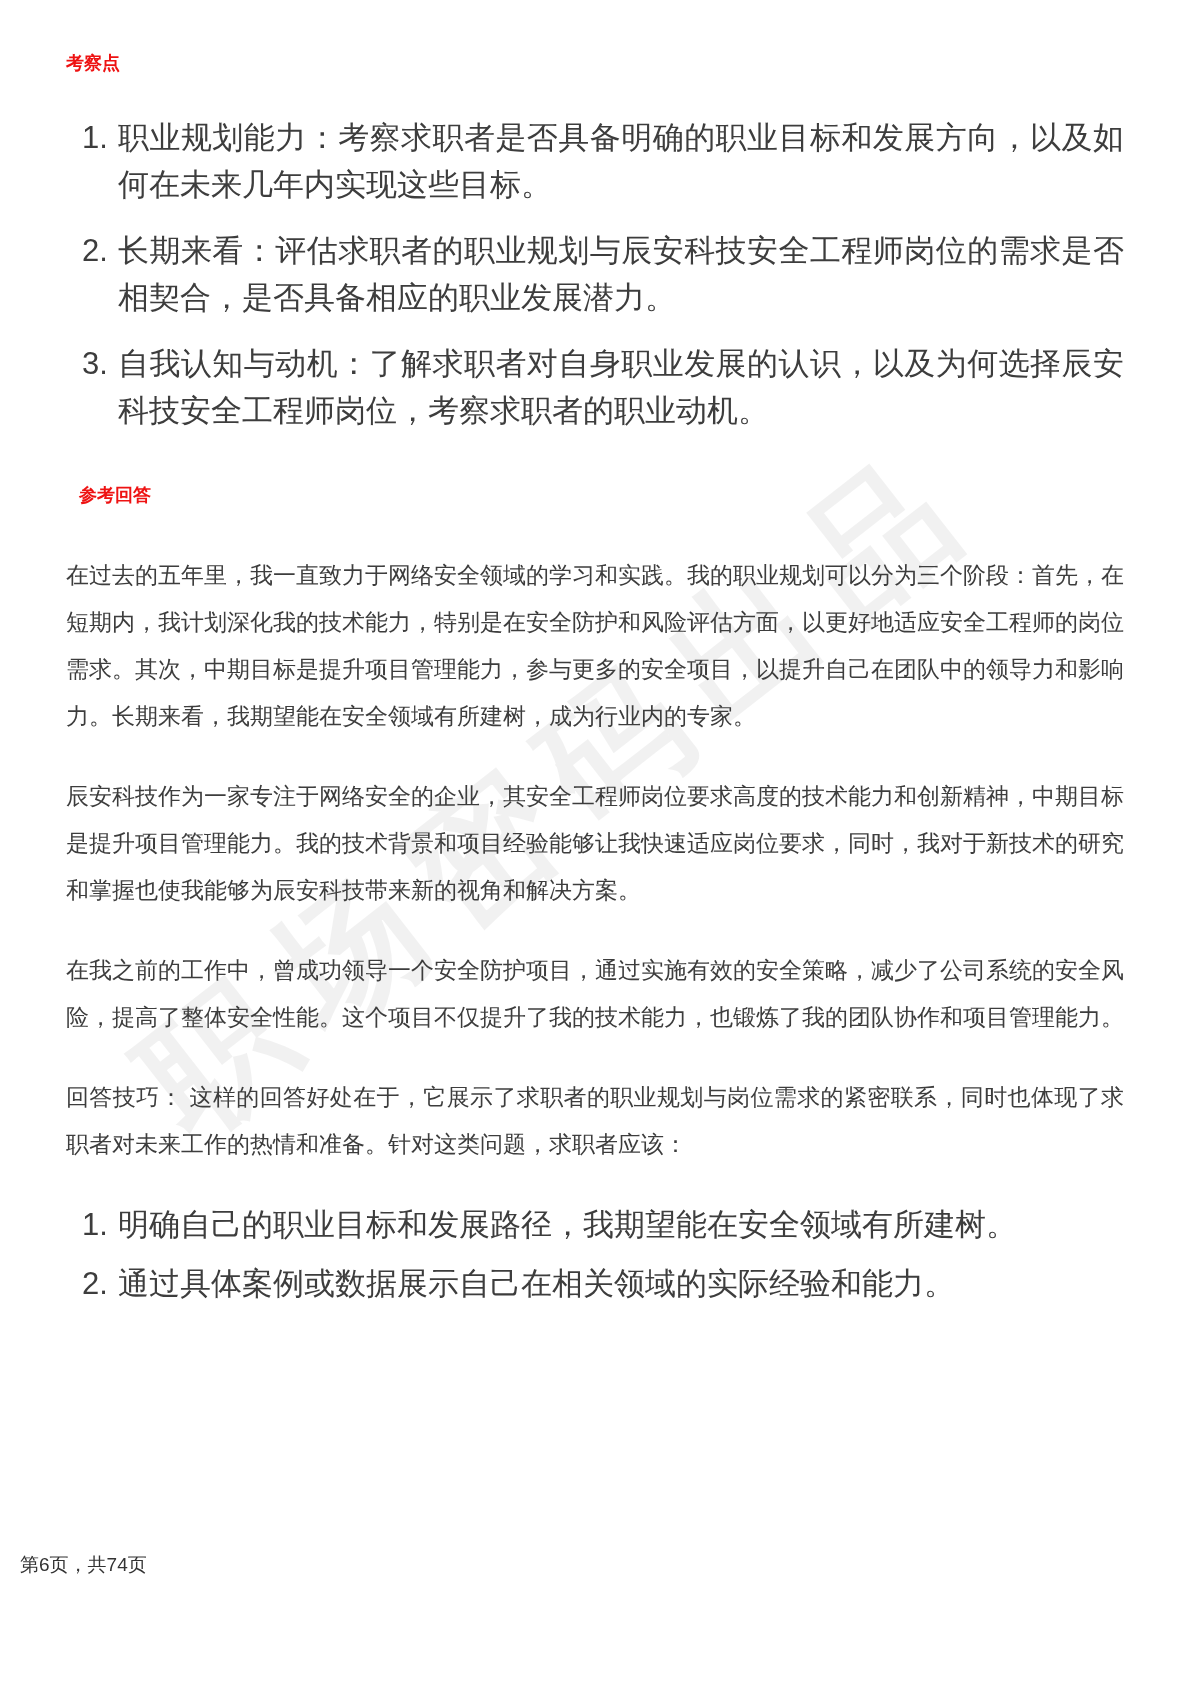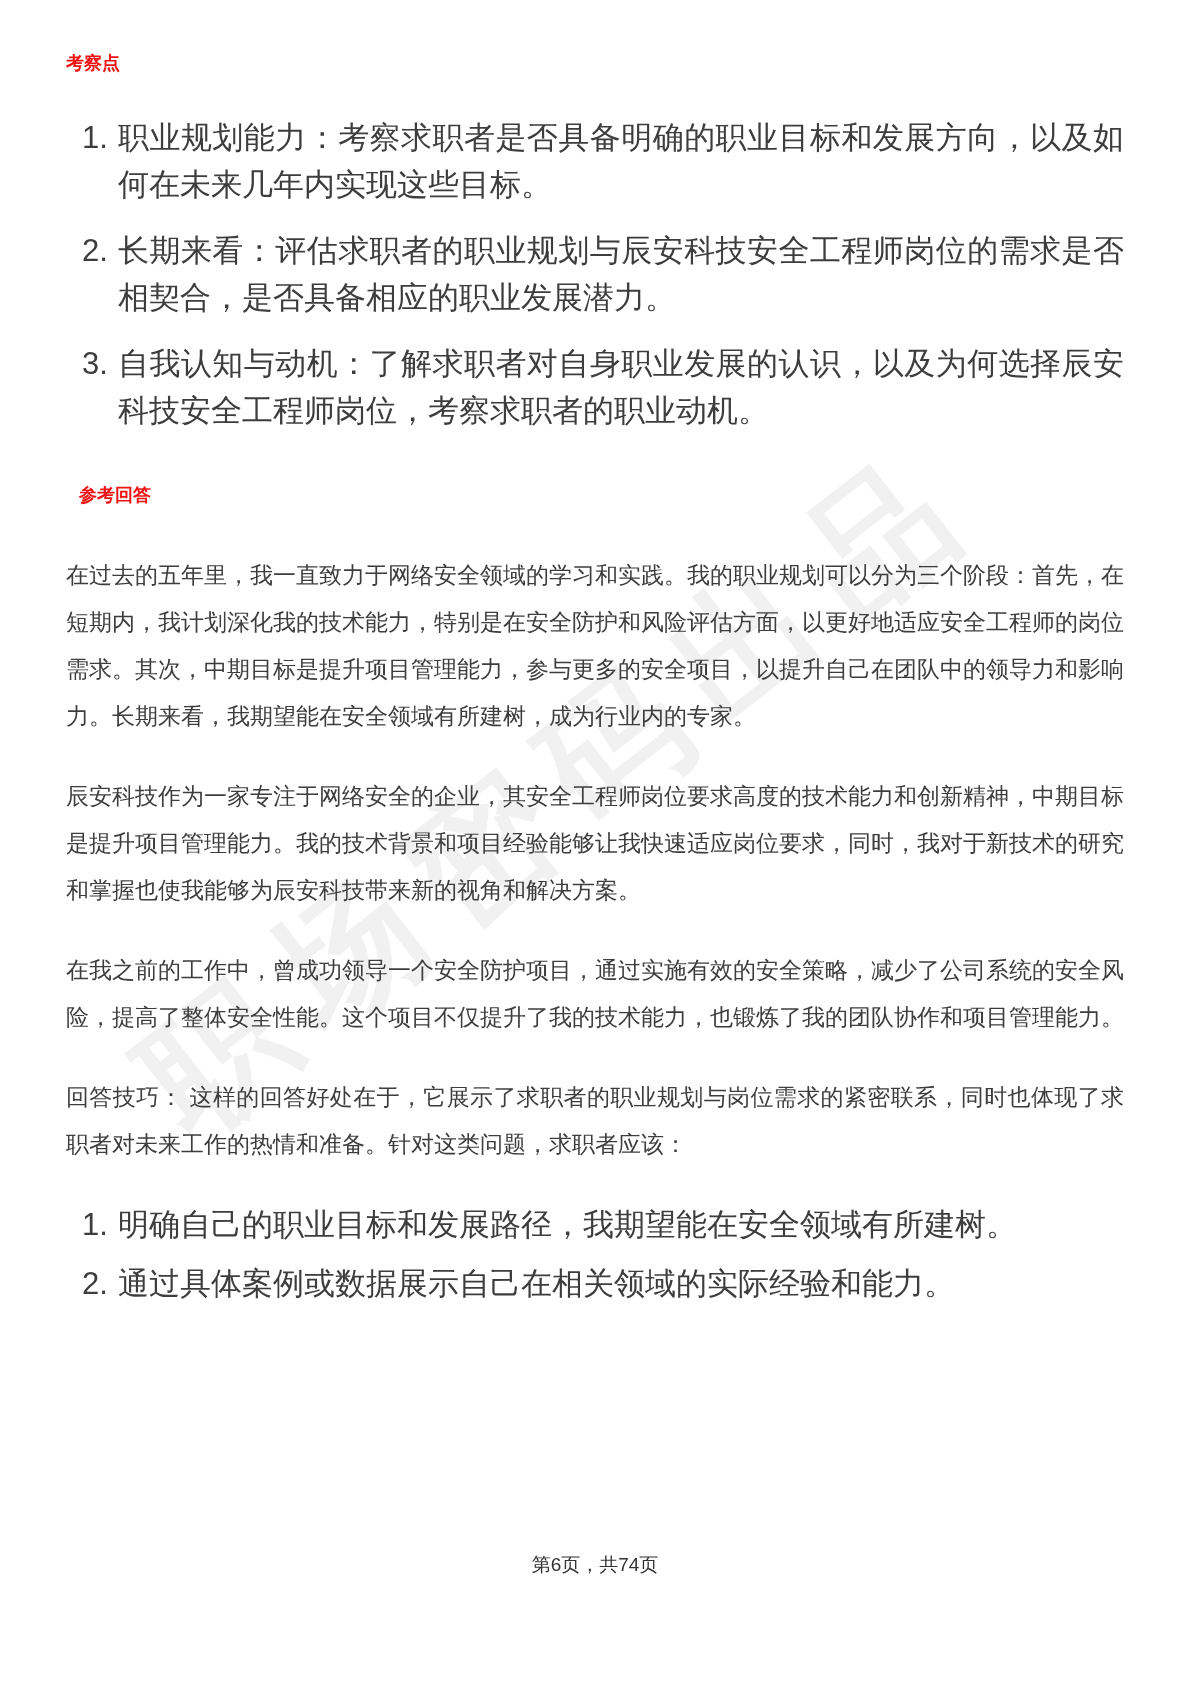--- a/index.html
+++ b/index.html
@@ -84,24 +84,24 @@
     margin-top: 2px;
   }
   ol.num-list.tips > li {
     margin-bottom: 12px;
   }
   .footer {
     position: absolute;
     left: 0;
     bottom: 106px;
     width: 100%;
-    text-align: center;
     font-size: 19px;
     color: var(--footer-color);
     z-index: 1;
+    padding-left: 20px;
   }
 </style>
 </head>
 <body>
 
 <div class="page">
 
   <div class="watermark">职场密码出品</div>
 
   <main class="content">

